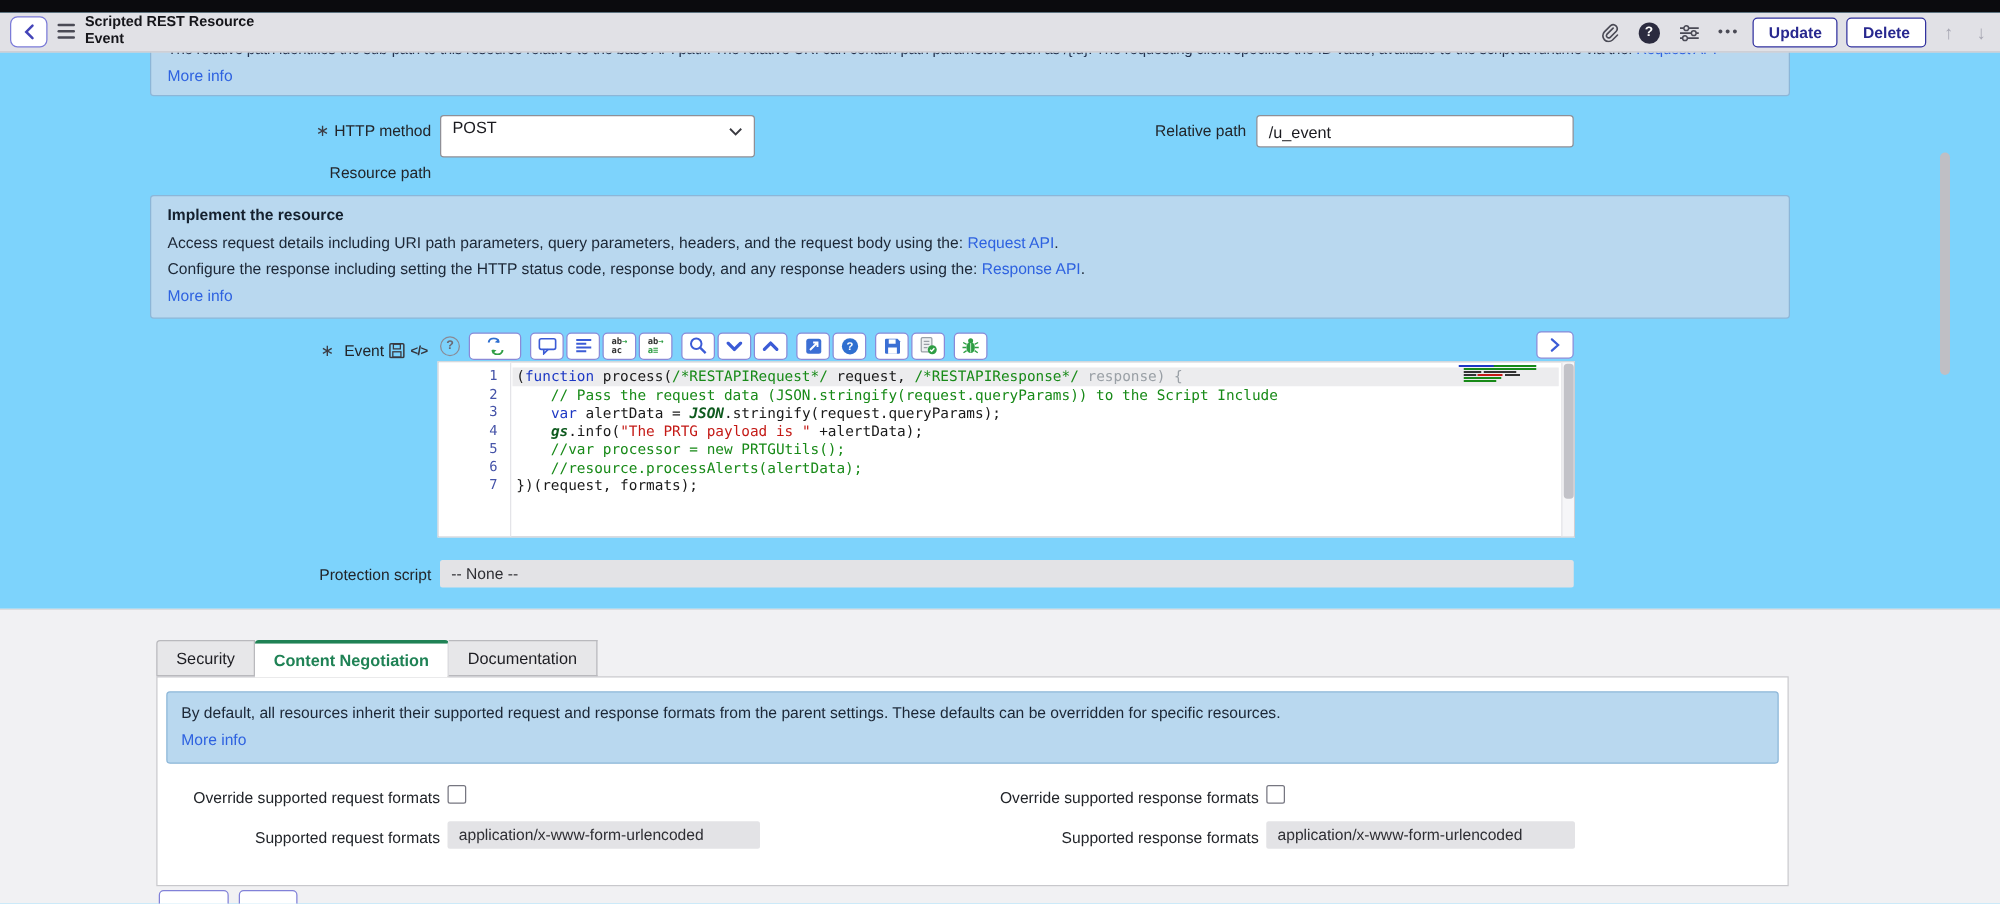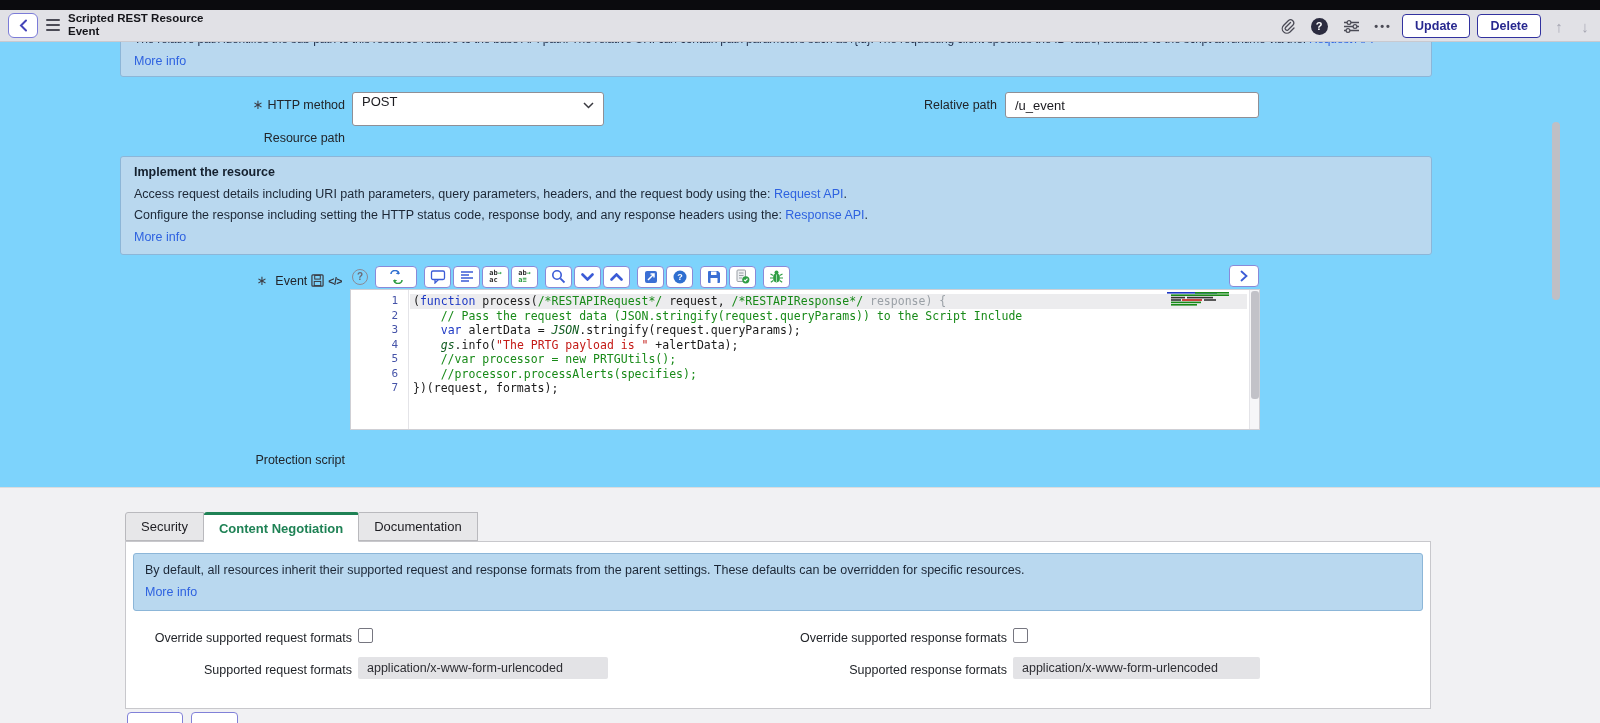--- a/index.html
+++ b/index.html
@@ -50,21 +50,21 @@
   .tico .g{color:#2f9e44}
   .expand-btn{width:30px;height:22px;background:#fff;border:1px solid #8a8ad8;border-radius:4px;display:flex;align-items:center;justify-content:center;cursor:pointer}
 
   
   .editor{left:350px;top:289px;width:910px;height:141px;background:#fff;border:1px solid #cfcfd4}
   .gutter{position:absolute;left:0;top:0;width:58px;height:100%;background:#fff;border-right:1px solid #e4e4e8}
   .lnum{position:absolute;right:10px;font-family:"DejaVu Sans Mono",monospace;font-size:11px;color:#4553a8;text-align:right}
   .cline{position:absolute;left:62px;right:12px;font-family:"DejaVu Sans Mono",monospace;font-size:11.5px;white-space:pre;line-height:14.5px}
   .cline.hl{background:#ececee;left:59px;padding-left:3px}
   .cm-p{color:#1a1a1a}.cm-k{color:#1d38c4;font-weight:normal}.cm-c{color:#188a18}
-  .cm-b{color:#0e5a1e;font-weight:normal;font-style:italic}.cm-s{color:#c41a16}.cm-m{color:#9aa0a6}
+  .cm-b{color:#0e5a1e;font-weight:bold;font-style:italic}.cm-s{color:#c41a16}.cm-m{color:#9aa0a6}
   .ed-scroll{position:absolute;right:0;top:0;width:10px;height:100%;background:#f6f6f8;border-left:1px solid #e4e4e8}
   .ed-thumb{position:absolute;left:1px;top:1px;width:8px;height:108px;background:#c2c2c8;border-radius:3px}
   .minimap{position:absolute;right:14px;top:2px;width:80px;height:14px}
 
   
   .graybottom{left:0;top:487px;width:1600px;height:236px;background:#f1f1f3;border-top:1px solid #dcdcde}
   .tabbar{left:125px;top:512px;height:30px;display:flex;z-index:3}
   .tab{height:29px;padding:0 15px;background:#e7e7e9;border:1px solid #b9b9bd;border-left-width:0;font-size:13px;color:#1d1d22;display:flex;align-items:center;cursor:pointer}
   .tab:first-child{border-left-width:1px;border-radius:3px 0 0 0}
   .tab.active{background:#fff;color:#1f8255;font-weight:bold;border-top:3px solid #1f8255;border-bottom:1px solid #fff;height:30px;border-radius:3px 3px 0 0}
@@ -272,41 +272,42 @@
         <div class="lnum" style="top: 62px;">5</div>
         <div class="lnum" style="top: 76.5px;">6</div>
         <div class="lnum" style="top: 91px;">7</div>
       </div>
     <div id="code-lines">
         <div class="cline hl" style="top: 4px;"><span class="cm-p">(</span><span class="cm-k">function</span><span class="cm-p"> process(</span><span class="cm-c">/*RESTAPIRequest*/</span><span class="cm-p"> request, </span><span class="cm-c">/*RESTAPIResponse*/</span><span class="cm-p"> </span><span class="cm-m">response</span><span class="cm-m">) {</span></div>
         <div class="cline" style="top: 18.5px;"><span class="cm-c">    // Pass the request data (JSON.stringify(request.queryParams)) to the Script Include</span></div>
         <div class="cline" style="top: 33px;"><span class="cm-p">    </span><span class="cm-k">var</span><span class="cm-p"> alertData = </span><span class="cm-b">JSON</span><span class="cm-p">.stringify(request.queryParams);</span></div>
         <div class="cline" style="top: 47.5px;"><span class="cm-p">    </span><span class="cm-b">gs</span><span class="cm-p">.info(</span><span class="cm-s">"The PRTG payload is "</span><span class="cm-p"> +alertData);</span></div>
         <div class="cline" style="top: 62px;"><span class="cm-c">    //var processor = new PRTGUtils();</span></div>
-        <div class="cline" style="top: 76.5px;"><span class="cm-c">    //processor.processAlerts(specifies);</span></div>
+        <div class="cline" style="top: 76.5px;"><span class="cm-c">    //resource.processAlerts(alertData);</span></div>
         <div class="cline" style="top: 91px;"><span class="cm-p">})(request, formats);</span></div>
       </div>
     <svg class="minimap" viewBox="0 0 80 14">
       <rect x="2" y="0" width="50" height="1.6" fill="#1d38c4"></rect>
         <rect x="30" y="0" width="34" height="1.6" fill="#188a18"></rect>
       <rect x="6" y="2.4" width="58" height="1.6" fill="#188a18"></rect>
       <rect x="6" y="4.8" width="14" height="1.6" fill="#333"></rect>
         <rect x="22" y="4.8" width="26" height="1.6" fill="#333"></rect>
       <rect x="6" y="7.2" width="10" height="1.6" fill="#333"></rect>
         <rect x="17" y="7.2" width="20" height="1.6" fill="#c41a16"></rect>
         <rect x="39" y="7.2" width="12" height="1.6" fill="#333"></rect>
       <rect x="6" y="9.6" width="30" height="1.6" fill="#188a18"></rect>
       <rect x="6" y="12" width="26" height="1.6" fill="#188a18"></rect>
     </svg>
     <div class="ed-scroll">
         <div class="ed-thumb"></div>
       </div>
   </div>
 
   <div class="abs flabel" style="left:130px;top:451px;width:215px">Protection script</div>
+  <div class="abs rofield" style="left:352px;top:448px;width:907px;height:22px">-- None --</div>
 
   <div class="abs graybottom"></div>
 
   <div class="abs tabbar" id="tab-bar">
       <div class="tab">Security</div>
       <div class="tab active">Content Negotiation</div>
       <div class="tab">Documentation</div>
     </div>
 
   <div class="abs panel"></div>

